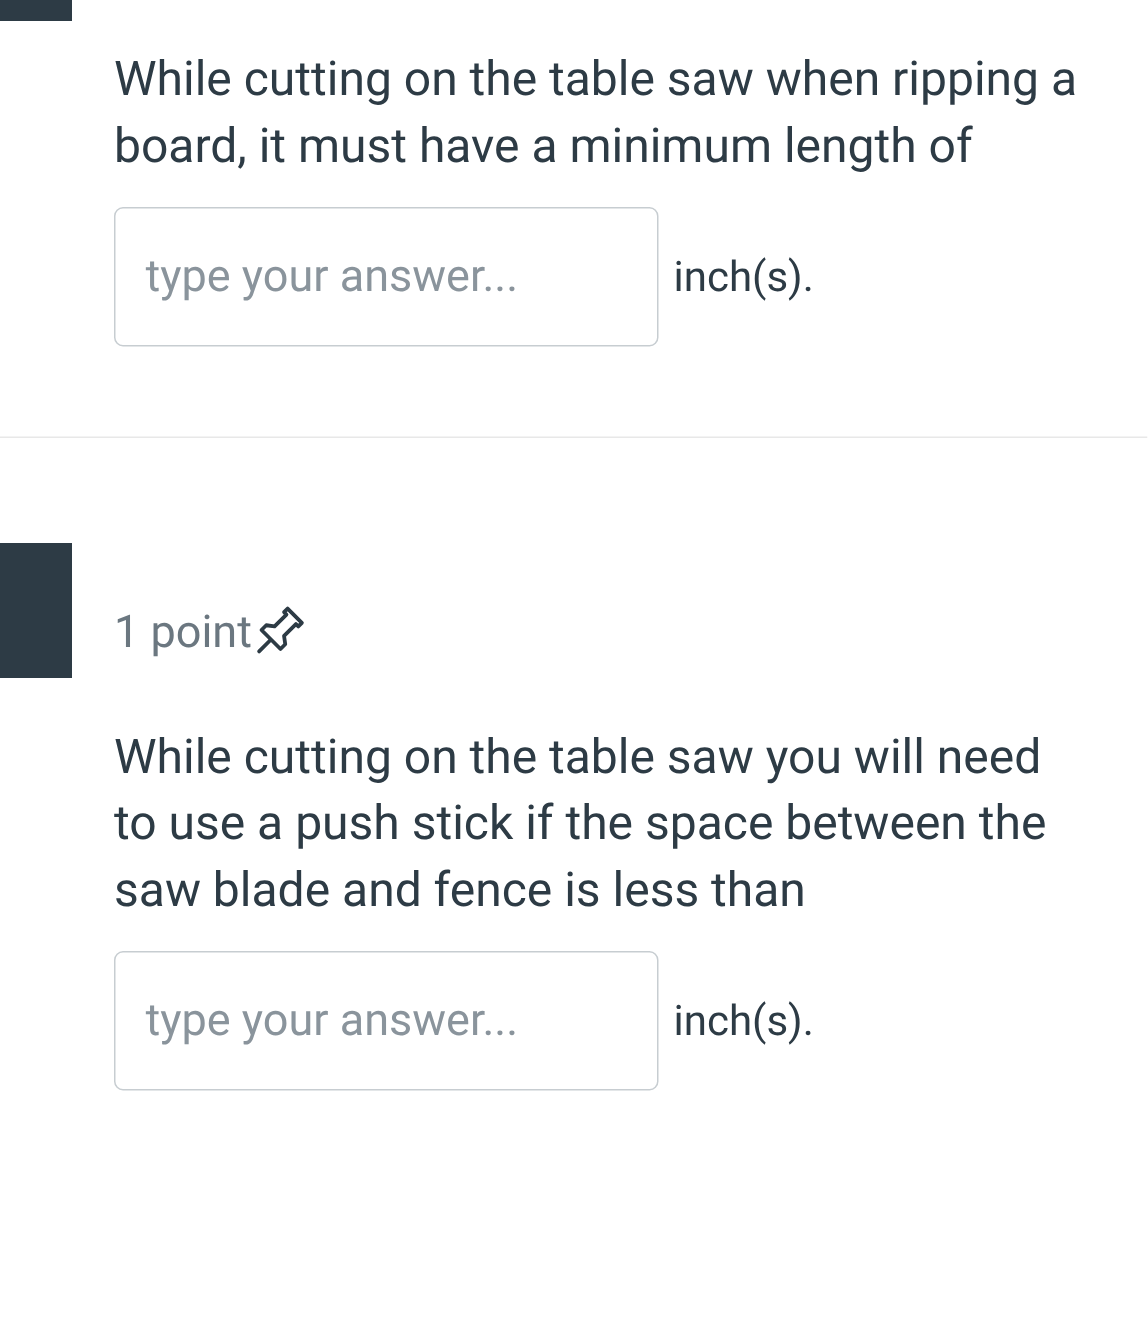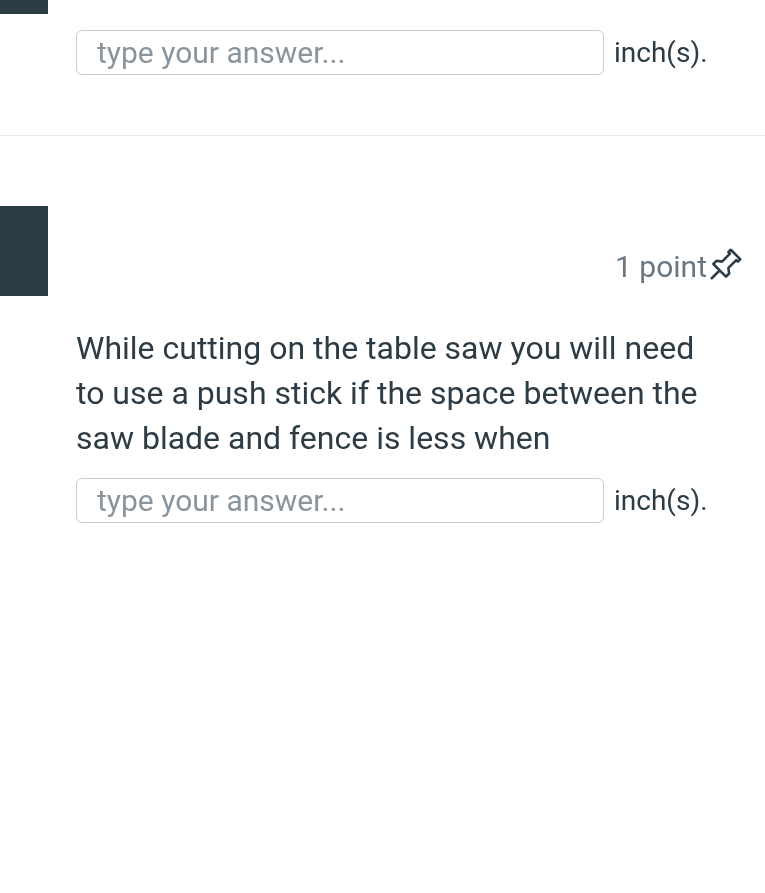--- a/index.html
+++ b/index.html
@@ -34,21 +34,21 @@
       position: absolute;
       left: 0;
       top: 0;
       background: #2d3b45;
       width: 48px;
       height: 14px;
     }
     .question-header {
       display: flex;
       align-items: center;
-      justify-content: flex-end;
+      justify-content: flex-start;
       padding: 30px 20px 0 76px;
       min-height: 90px;
     }
     .points-text {
       font-size: 30px;
       color: #6b7780;
       font-weight: 400;
     }
     .pin-icon {
       width: 38px;
@@ -67,24 +67,24 @@
     }
     .answer-row {
       display: flex;
       align-items: center;
       gap: 10px;
     }
     .answer-input {
       font-family: inherit;
       font-size: 30px;
       color: #3b82f6;
-      padding: 4px 20px;
+      padding: 28px 20px;
       border: 1px solid #c7cdd1;
       border-radius: 6px;
-      width: 528px;
+      width: 363px;
       outline: none;
     }
     .answer-input::placeholder {
       color: #8a949c;
     }
     .unit-text {
       font-size: 28px;
       color: #2d3b45;
       font-weight: 400;
     }
@@ -100,20 +100,21 @@
       position: relative;
       margin-top: 70px;
     }
   </style>
 </head>
 <body>
 
 <div class="q1-wrapper">
   <div class="q1-badge-partial"></div>
   <div class="question-body">
+    <p class="question-text">While cutting on the table saw when ripping a board, it must have a minimum length of</p>
     <div class="answer-row">
       <input type="text" class="answer-input" placeholder="type your answer..." style="">
       <span class="unit-text">inch(s).</span>
     </div>
   </div>
 </div>
 
 <div style="height:60px;"></div>
 <hr class="divider">
 
@@ -123,19 +124,19 @@
   </div>
   <div class="question-header">
     <span class="points-text">1 point</span>
     <span>
       <svg class="pin-icon" viewBox="0 0 24 24" fill="none" stroke="currentColor" stroke-width="1.6" stroke-linecap="round" stroke-linejoin="round">
         <path d="M15 3 L21 9 L19.5 10.5 L18.5 9.5 L13.5 14.5 L14 18 L12 20 L8 16 L3 21 L8 16 L4 12 L6 10 L9.5 10.5 L14.5 5.5 L13.5 4.5 Z"></path>
       </svg>
     </span>
   </div>
   <div class="question-body">
-    <p class="question-text">While cutting on the table saw you will need to use a push stick if the space between the saw blade and fence is less when</p>
+    <p class="question-text">While cutting on the table saw you will need to use a push stick if the space between the saw blade and fence is less than</p>
     <div class="answer-row">
       <input type="text" class="answer-input" placeholder="type your answer..." style="">
       <span class="unit-text">inch(s).</span>
     </div>
   </div>
 </div>
 
 </body></html>

